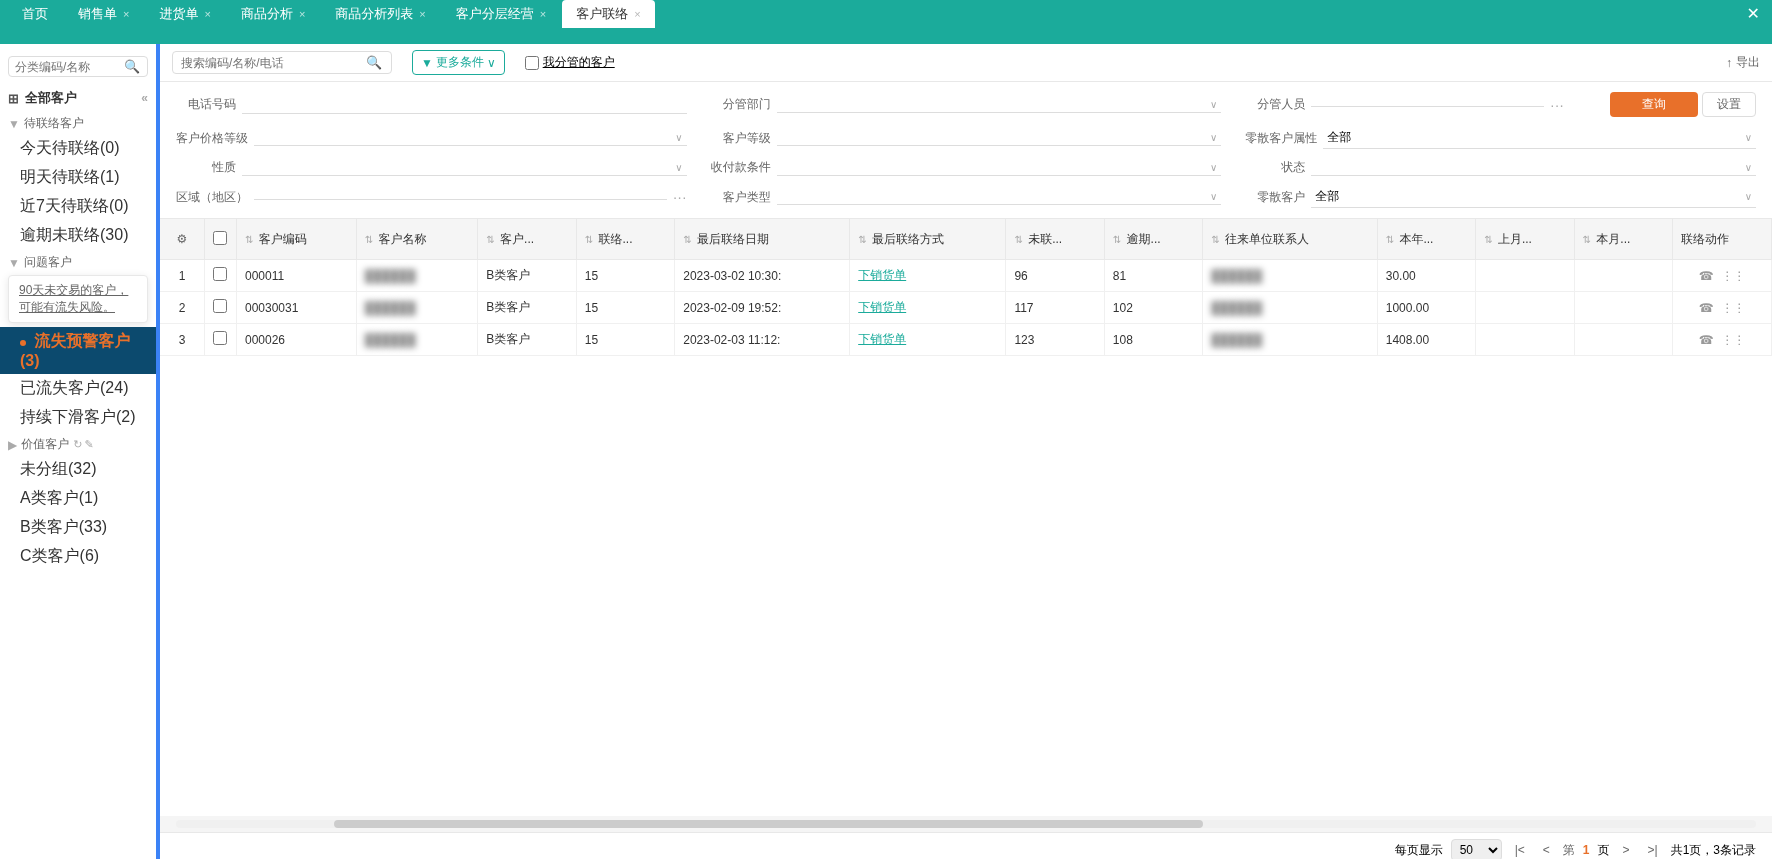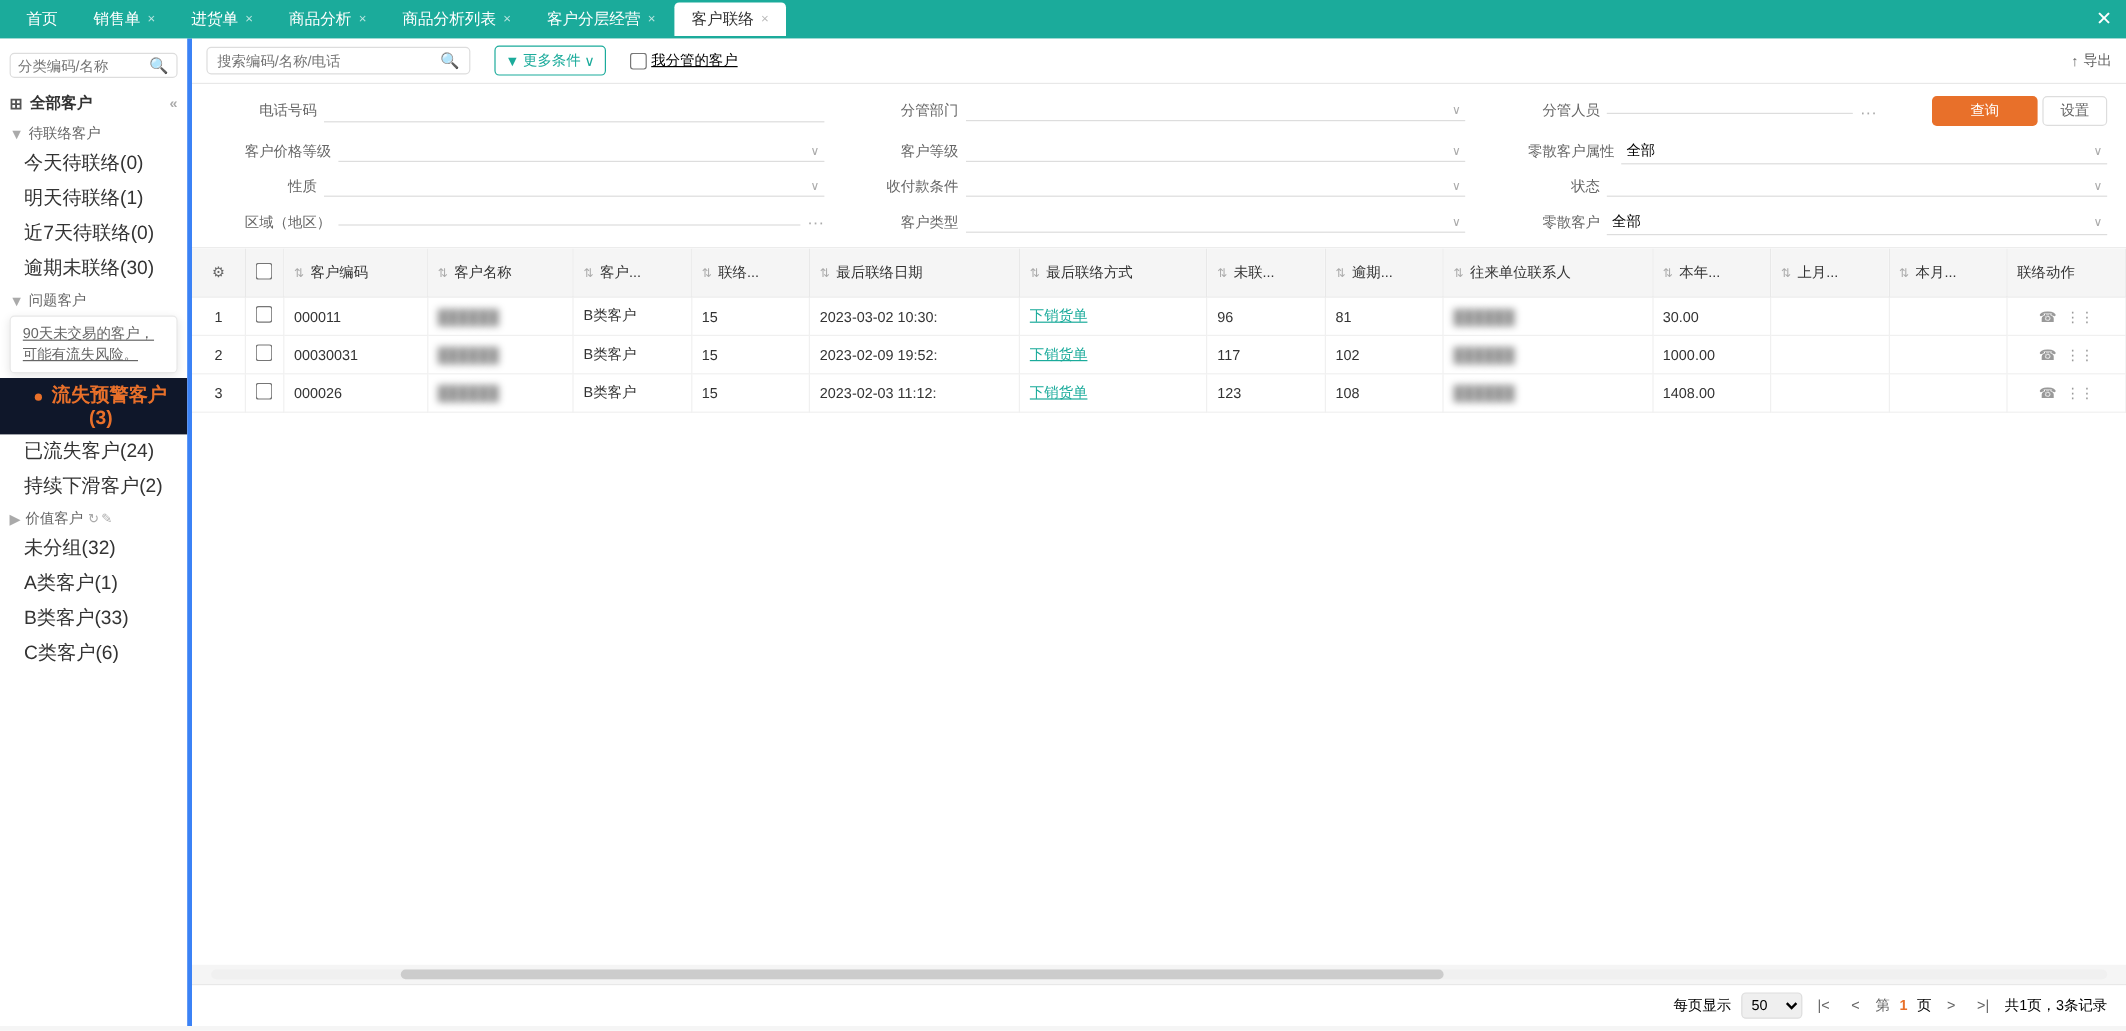--- a/index.html
+++ b/index.html
@@ -1,20 +1,20 @@
 <!DOCTYPE html>
 <html><head>
   <meta charset="utf-8">
   <style>
     * { margin: 0; padding: 0; box-sizing: border-box; }
     body { font-family: 'Microsoft YaHei', Arial, sans-serif; font-size: 12px; background: #f5f5f5; width: 1772px; min-height: 859px; overflow: hidden; }
 
     
     .tab-bar {
-      display: flex; align-items: center; background: #1bab9b; height: 32px;
+      display: flex; align-items: flex-start; background: #1bab9b; height: 44px;
       padding: 0 8px; position: relative;
     }
     .tab-item {
       display: flex; align-items: center; padding: 0 14px; height: 28px;
       color: #fff; cursor: pointer; font-size: 13px; border-radius: 4px 4px 0 0;
       margin-right: 2px; position: relative; white-space: nowrap;
     }
     .tab-item.active { background: #fff; color: #333; }
     .tab-item .tab-close {
       margin-left: 6px; font-size: 11px; color: inherit; opacity: 0.7;
@@ -52,21 +52,21 @@
 
     .sidebar-group-label {
       display: flex; align-items: center; padding: 4px 8px 2px; font-size: 12px;
       color: #666; cursor: pointer;
     }
     .sidebar-group-label .arrow { margin-right: 4px; color: #aaa; }
 
     .sidebar-item {
       padding: 4px 8px 4px 20px; font-size: 16px; color: #333; cursor: pointer;
     }
-    .sidebar-item.active { color: #e8702a; font-weight: bold; background: #0f172a; text-align: center; }
+    .sidebar-item.active { color: #e8702a; font-weight: bold; background: #0c4a6e; }
     .sidebar-item.active .dot { display: inline-block; width: 6px; height: 6px; background: #e8702a; border-radius: 50%; margin-right: 4px; }
 
     .tooltip-box {
       background: #fff; border: 1px solid #e8e8e8; border-radius: 4px;
       padding: 6px 10px; font-size: 12px; color: #666; margin: 2px 8px 4px;
       box-shadow: 0 2px 8px rgba(0,0,0,0.1);
       text-decoration: underline;
     }
 
     
@@ -90,21 +90,21 @@
     .my-customers-check {
       display: flex; align-items: center; gap: 4px; font-size: 12px; cursor: pointer; text-decoration: underline;
     }
     .export-btn {
       margin-left: auto; display: flex; align-items: center; gap: 4px;
       color: #666; cursor: pointer; font-size: 12px;
     }
     .filter-row {
       display: flex; align-items: center; gap: 6px;
     }
-    .filter-label { color: #666; font-size: 12px; white-space: nowrap; min-width: 60px; text-align: right; margin-left: 28px; }
+    .filter-label { color: #666; font-size: 12px; white-space: nowrap; min-width: 60px; text-align: right; }
     .filter-input {
       flex: 1; border: none; border-bottom: 1px solid #ddd; outline: none;
       font-size: 12px; padding: 2px 4px; background: transparent;
     }
     .filter-select {
       flex: 1; display: flex; align-items: center; justify-content: space-between;
       border: none; border-bottom: 1px solid #ddd; padding: 2px 4px; cursor: pointer;
       font-size: 12px;
     }
     .filter-select .arrow { color: #aaa; font-size: 10px; }

